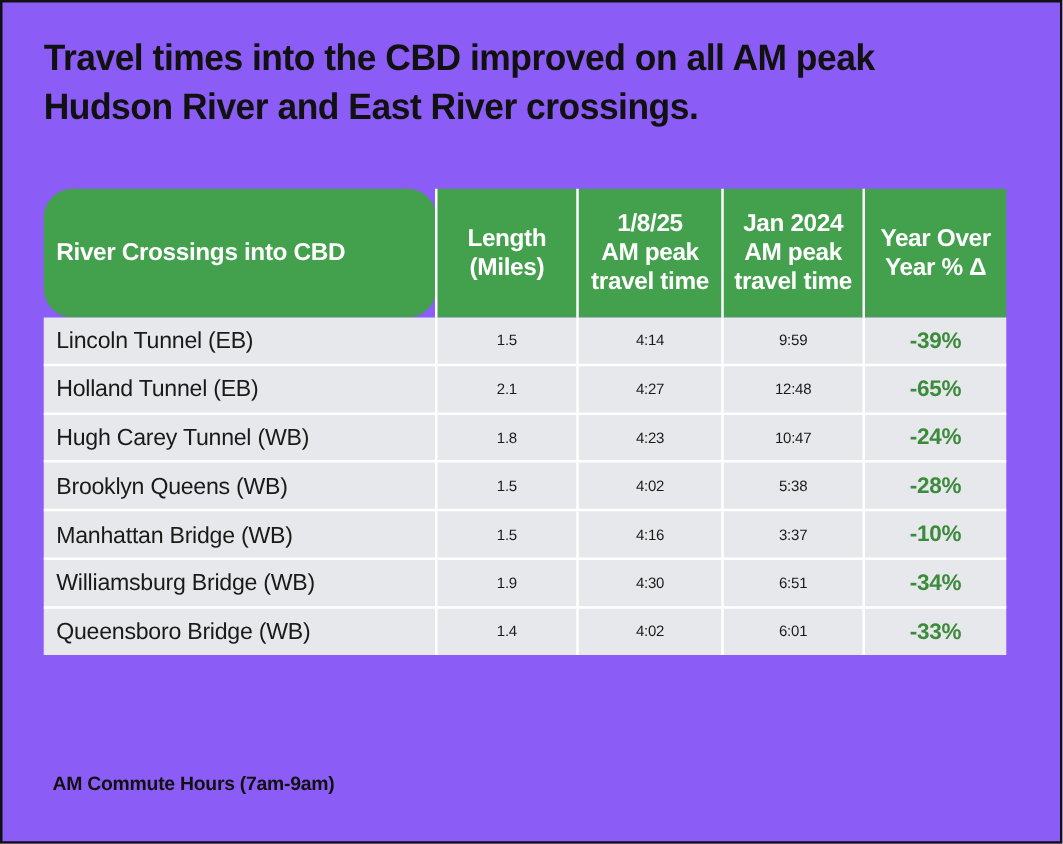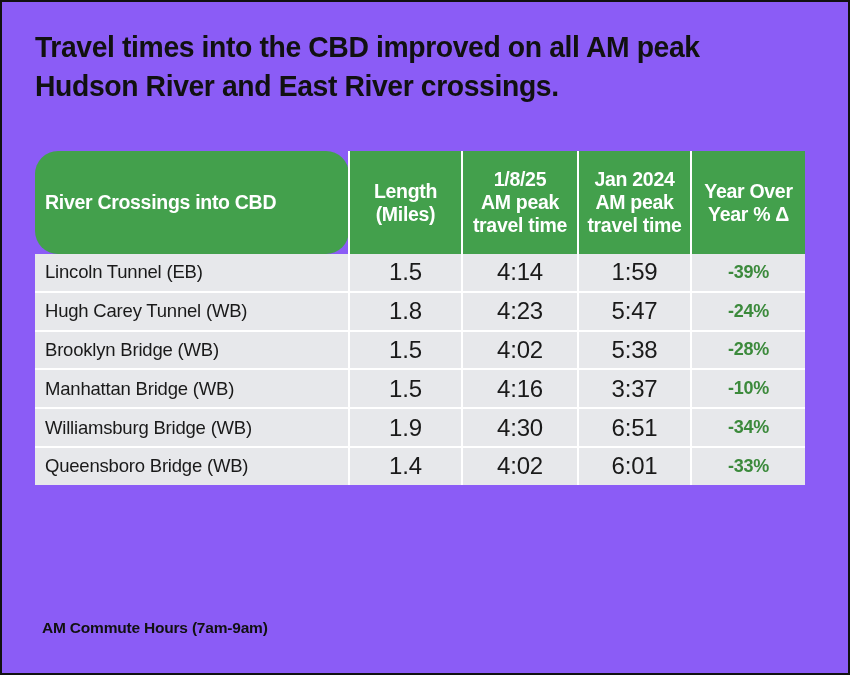--- a/index.html
+++ b/index.html
@@ -82,21 +82,21 @@
     letter-spacing: -0.2px;
   }
   tbody tr:last-child td { border-bottom: none; }
   tbody td.cname {
     text-align: left;
     padding-left: 10px;
     margin-top: 27px;
   }
   tbody td.cnum {
     text-align: center;
-    font-size: 24px;
+    font-size: 12px;
   }
   tbody td.cdelta {
     text-align: center;
     color: #3C8A3C;
     font-weight: bold;
     font-size: 18px;
     border-right: none;
     margin-left: 20px;
   }
   #footnote {
@@ -149,32 +149,39 @@
             <span>Year Over</span><br>
             <span>Year % Δ</span>
           </th>
         </tr>
       </thead>
       <tbody>
         <tr>
           <td class="cname">Lincoln Tunnel (EB)</td>
           <td class="cnum">1.5</td>
           <td class="cnum">4:14</td>
-          <td class="cnum">1:59</td>
+          <td class="cnum">9:59</td>
           <td class="cdelta">-39%</td>
+        </tr>
+        <tr>
+          <td class="cname">Holland Tunnel (EB)</td>
+          <td class="cnum">2.1</td>
+          <td class="cnum">4:27</td>
+          <td class="cnum">12:48</td>
+          <td class="cdelta">-65%</td>
         </tr>
         <tr>
           <td class="cname">Hugh Carey Tunnel (WB)</td>
           <td class="cnum">1.8</td>
           <td class="cnum">4:23</td>
-          <td class="cnum">5:47</td>
+          <td class="cnum">10:47</td>
           <td class="cdelta">-24%</td>
         </tr>
         <tr>
-          <td class="cname">Brooklyn Bridge (WB)</td>
+          <td class="cname">Brooklyn Queens (WB)</td>
           <td class="cnum">1.5</td>
           <td class="cnum">4:02</td>
           <td class="cnum">5:38</td>
           <td class="cdelta">-28%</td>
         </tr>
         <tr>
           <td class="cname">Manhattan Bridge (WB)</td>
           <td class="cnum">1.5</td>
           <td class="cnum">4:16</td>
           <td class="cnum">3:37</td>

